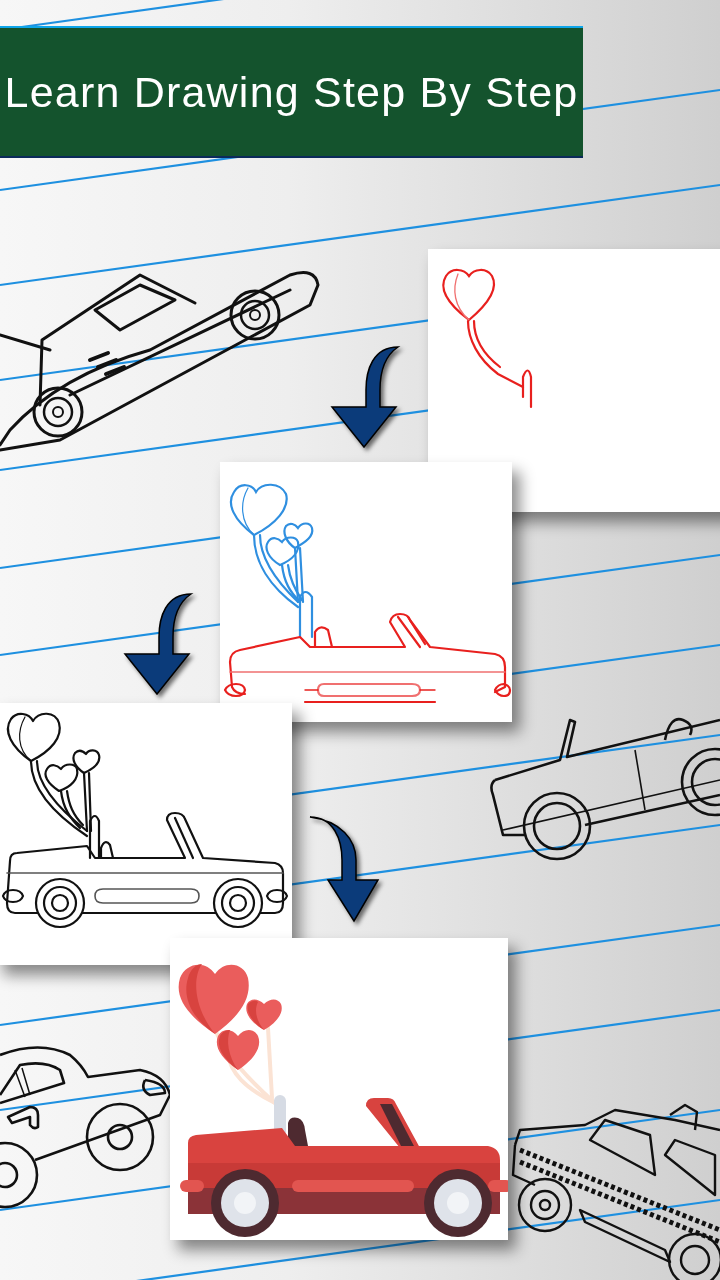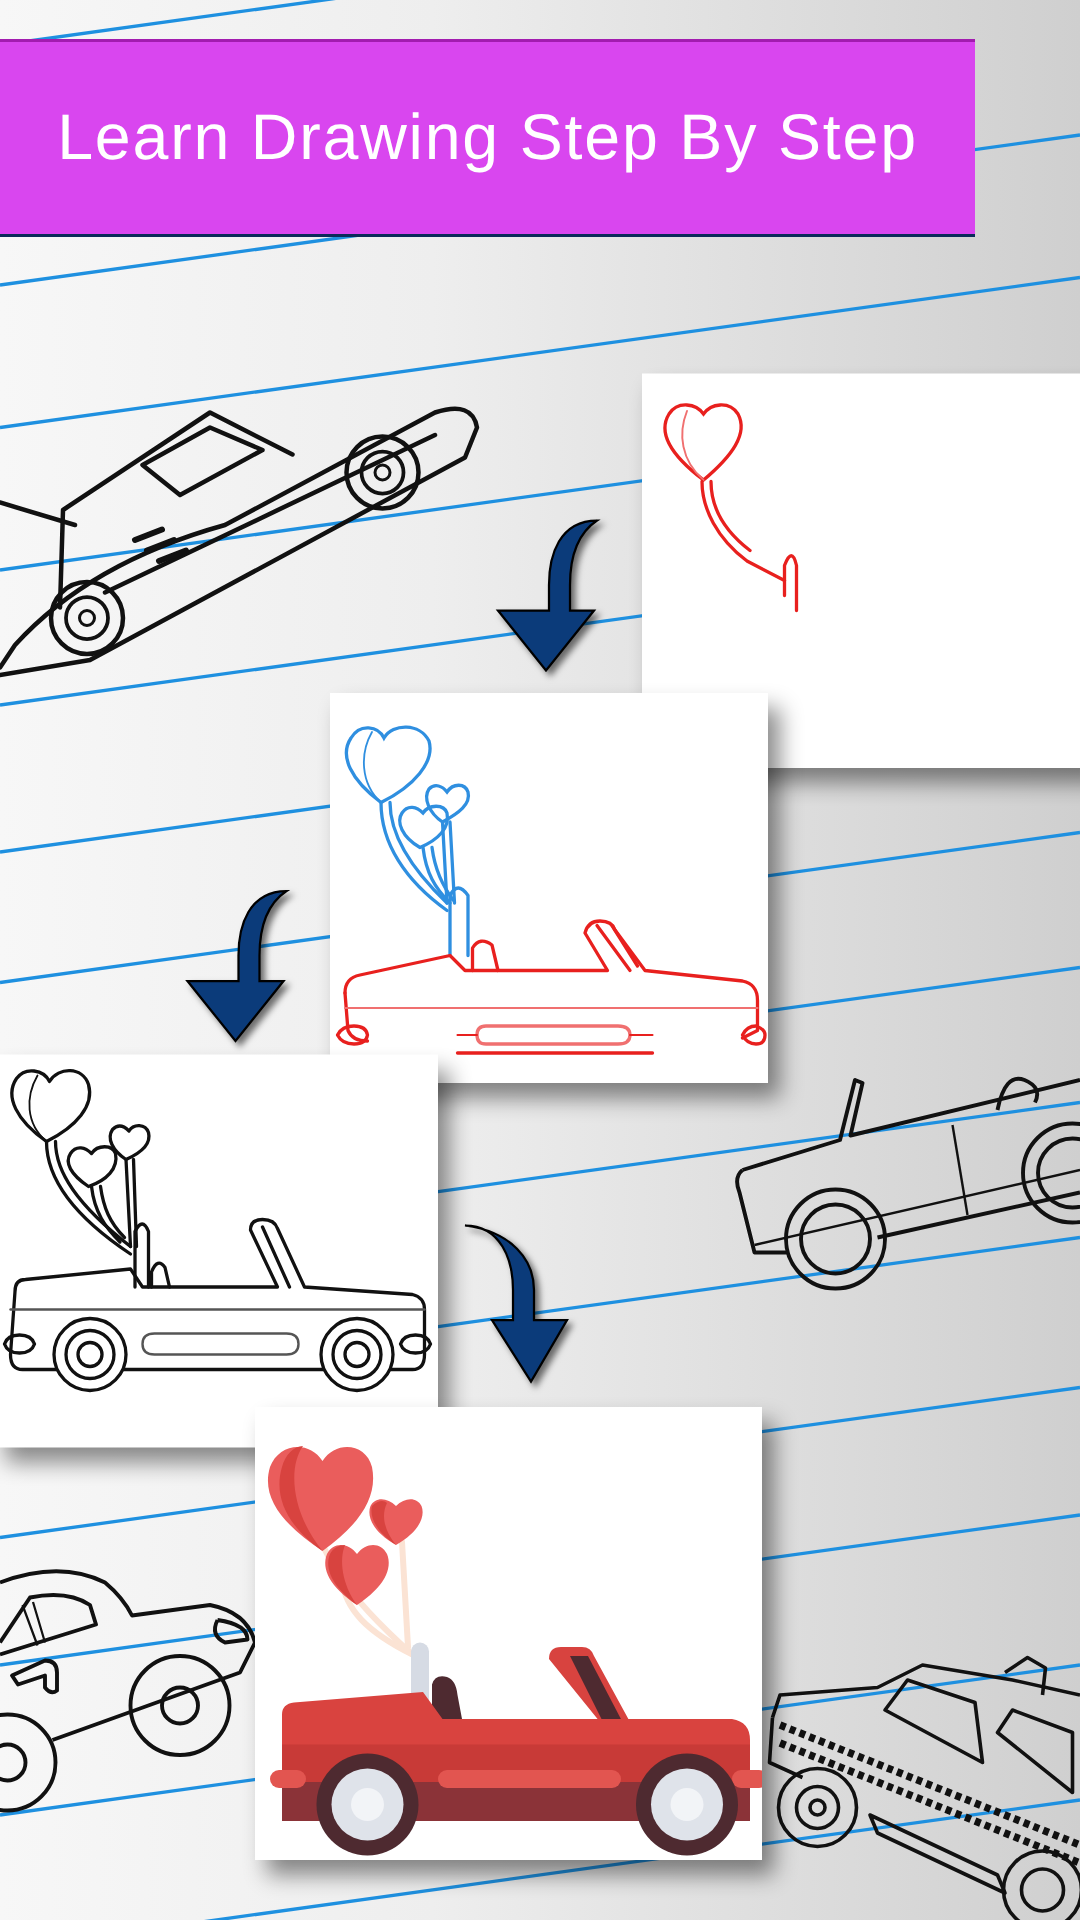--- a/index.html
+++ b/index.html
@@ -4,22 +4,22 @@
 <style>
   html, body { margin: 0; padding: 0; }
   body {
     width: 720px; height: 1280px; overflow: hidden; position: relative;
     font-family: "Liberation Sans", sans-serif;
     background: linear-gradient(90deg, #f7f7f7 0%, #eeeeee 40%, #dcdcdc 75%, #cfcfcf 100%);
   }
   .lines { position: absolute; left: 0; top: 0; width: 720px; height: 1280px; z-index: 0; }
   .sketch { position: absolute; z-index: 1; }
   .banner {
-    position: absolute; left: 0; top: 26px; width: 650px; height: 132px;
-    background: #d946ef; border-top: 2px solid #a21caf; border-bottom: 2px solid #0b2a5a;
+    position: absolute; left: 0; top: 26px; width: 583px; height: 132px;
+    background: #14532d; border-top: 2px solid #0ea5e9; border-bottom: 2px solid #0b2a5a;
     box-sizing: border-box; display: flex; align-items: center; justify-content: center;
     z-index: 5;
   }
   .banner-title {
     color: #ffffff; font-size: 43px; letter-spacing: 1.2px; font-weight: normal;
     font-family: "Liberation Sans", sans-serif;
   }
   .card {
     position: absolute; background: #ffffff;
     box-shadow: 8px 10px 14px rgba(0,0,0,0.45);

